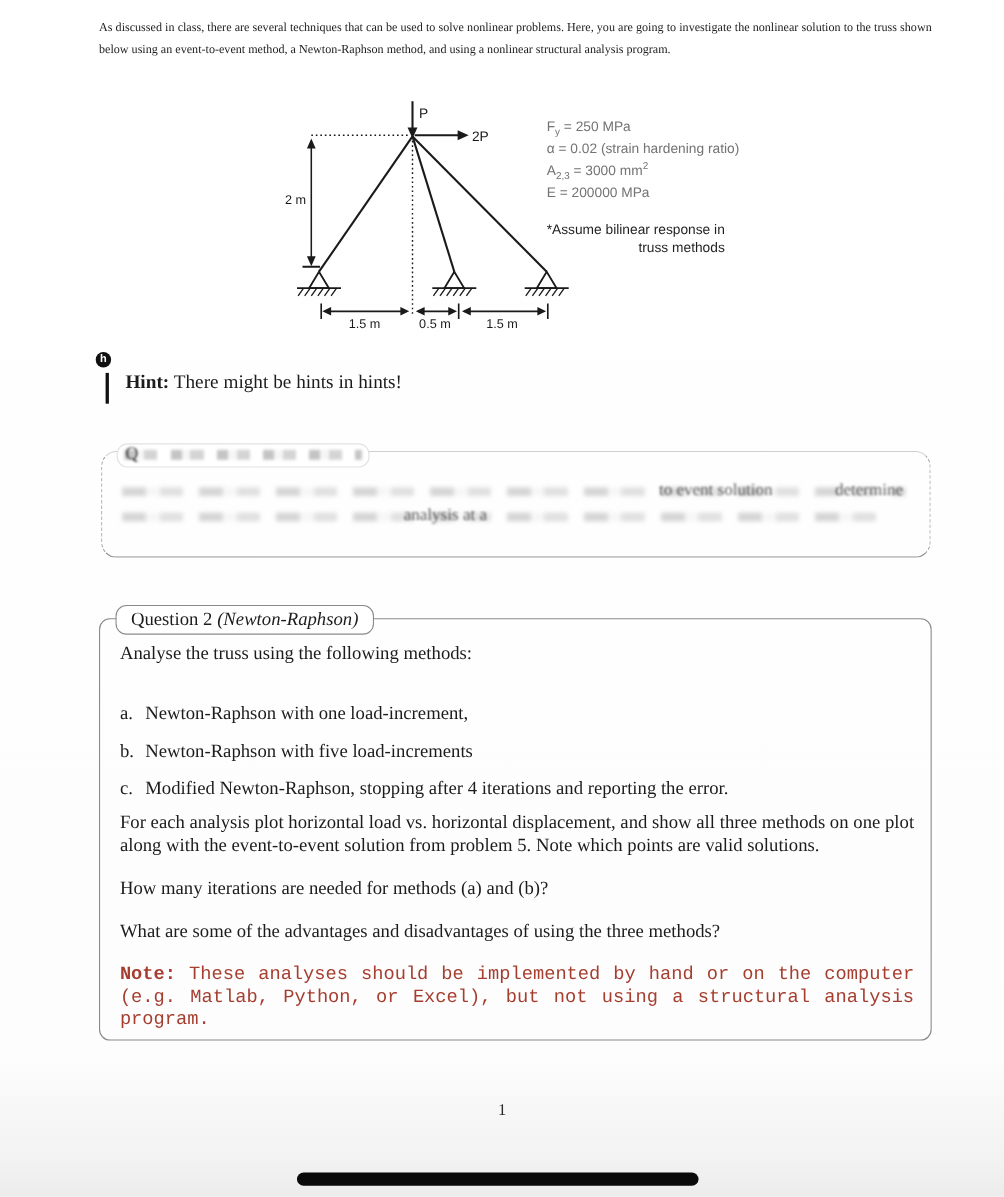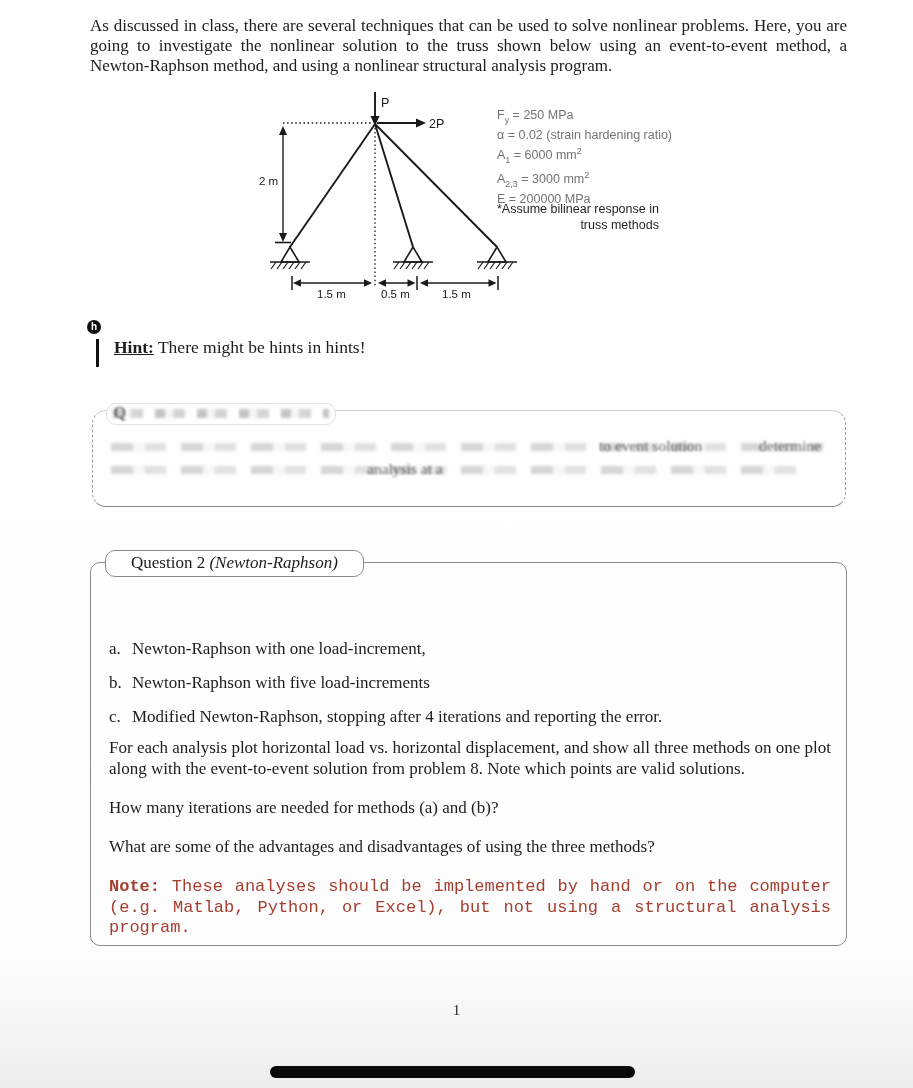--- a/index.html
+++ b/index.html
@@ -3,60 +3,60 @@
 <meta charset="utf-8">
 <style>
   html,body{margin:0;padding:0;}
   body{
     width:913px;height:1088px;position:relative;overflow:hidden;
     background:linear-gradient(180deg,#ffffff 0%,#fdfdfd 88%,#f2f2f2 97%,#ececec 100%);
     font-family:"Liberation Serif","DejaVu Serif",serif;color:#1c1c1c;
   }
   .screen{position:absolute;inset:0;}
   .intro{position:absolute;left:90px;top:16px;width:757px;margin:0;
-    font-size:17px;line-height:19.8px;text-align:justify;}
+    font-size:11px;line-height:19.8px;text-align:justify;}
 
   
   .figure{position:absolute;left:250px;top:90px;width:640px;height:215px;
     font-family:"Liberation Sans","DejaVu Sans",sans-serif;}
   .figure svg{position:absolute;left:0;top:0;}
   .fig-label{font-family:"Liberation Sans","DejaVu Sans",sans-serif;fill:#1a1a1a;}
   .props{position:absolute;left:247px;top:18px;font-size:12.5px;line-height:15.6px;color:#737373;}
   .props sub{font-size:9px;}
   .props sup{font-size:9px;}
   .assume{position:absolute;left:247px;top:112px;font-size:12.5px;line-height:15.6px;color:#1f1f1f;text-align:right;}
 
   
   .hint-icon{position:absolute;left:87px;top:320px;width:14px;height:14px;border-radius:50%;
     background:#101010;color:#fff;font-family:"Liberation Sans",sans-serif;font-weight:bold;
     font-size:10px;line-height:14px;text-align:center;}
   .hint-bar{position:absolute;left:96px;top:339px;width:3px;height:28px;background:#101010;}
   .hint-text{position:absolute;left:114px;top:337px;font-size:17.5px;}
-  .hint-text b{font-weight:bold;text-decoration:underline;}
+  .hint-text b{font-weight:bold;}
 
   
   .q1box{position:absolute;left:92px;top:410px;width:752px;height:95px;border-radius:14px;
     border-left:1.5px dashed #9a9a9a;border-right:1.5px dashed #9a9a9a;
     border-bottom:1.5px solid #8a8a8a;border-top:1px solid #cfcfcf;}
   .q1title{position:absolute;left:13px;top:-8px;width:228px;height:20px;border-radius:10px;
     border:1px solid #e2e2e2;background:#fff;overflow:hidden;}
   .q1title .smear{position:absolute;left:6px;top:5px;right:6px;height:9px;
     background:repeating-linear-gradient(90deg,rgba(60,60,60,.30) 0 10px,rgba(60,60,60,.05) 10px 18px,rgba(60,60,60,.22) 18px 30px,rgba(0,0,0,0) 30px 42px);
     filter:blur(1.6px);}
   .q1title .qchar{position:absolute;left:7px;top:0px;font-size:16px;color:#333;filter:blur(0.8px);}
   .blurline{position:absolute;height:14px;}
   .blurline .smear{position:absolute;left:0;top:4px;width:100%;height:8px;
     background:repeating-linear-gradient(90deg,rgba(70,70,70,.22) 0 22px,rgba(70,70,70,.04) 22px 34px,rgba(70,70,70,.16) 34px 55px,rgba(0,0,0,0) 55px 70px);
     filter:blur(1.8px);}
   .blurword{position:absolute;top:-2px;font-size:15.5px;color:rgba(45,45,45,.78);filter:blur(1.1px);white-space:nowrap;}
 
   
   .q2box{position:absolute;left:90px;top:562px;width:755px;height:382px;
     border:1.4px solid #8a8a8a;border-radius:10px;}
-  .q2pill{position:absolute;left:14px;top:-13px;height:22px;line-height:21px;padding:1px 25px 2px;
+  .q2pill{position:absolute;left:14px;top:-13px;height:22px;line-height:21px;padding:1px 13px 2px;
     border:1.4px solid #8a8a8a;border-radius:10px;background:#ffffff;font-size:17px;white-space:nowrap;}
   .q2pill i{font-style:italic;}
   .qtext{position:absolute;left:18px;margin:0;font-size:17px;line-height:20px;}
   .qlist-row{position:absolute;left:18px;font-size:17px;line-height:20px;}
   .qlist-row .lbl{display:inline-block;width:23px;}
   .qpara{position:absolute;left:18px;width:722px;margin:0;font-size:17px;line-height:20.5px;text-align:justify;}
   .qnote{position:absolute;left:18px;width:722px;margin:0;font-size:17px;line-height:20.5px;
     text-align:justify;color:#a63e30;font-family:Liberation Mono, monospace;}
   .qnote b{font-weight:bold;}
 
@@ -161,21 +161,20 @@
         <polygon points="246.5,193 238.5,189.2 238.5,196.8" fill="#1a1a1a"></polygon>
         <text class="fig-label" x="67" y="208" font-size="11.5">1.5 m</text>
         <text class="fig-label" x="131" y="208" font-size="11.5">0.5 m</text>
         <text class="fig-label" x="192" y="208" font-size="11.5">1.5 m</text>
       </g>
     </svg>
 
     <div class="props">
         <div>F<sub>y</sub> = 250 MPa</div>
         <div>α = 0.02 (strain hardening ratio)</div>
-        <div>A<sub>1</sub> = 6000 mm<sup>2</sup></div>
         <div>A<sub>2,3</sub> = 3000 mm<sup>2</sup></div>
         <div>E = 200000 MPa</div>
       </div>
     <div class="assume">
       <div>*Assume bilinear response in</div>
       <div>truss methods</div>
     </div>
   </div>
 
   <div class="hint-icon">h</div>
@@ -198,32 +197,33 @@
       <div class="smear"></div>
       <span class="blurword" style="left:256px;">analysis at a</span>
     </div>
   </div>
 
   <div class="q2box">
     <div class="q2pill">
       <span>Question 2 </span><i>(Newton-Raphson)</i>
     </div>
 
+    <p class="qtext" style="top:21px;">Analyse the truss using the following methods:</p>
 
     <div class="qlist-row" style="top:76px;">
       <span class="lbl">a.</span><span>Newton-Raphson with one load-increment,</span>
     </div>
     <div class="qlist-row" style="top:110px;">
       <span class="lbl">b.</span><span>Newton-Raphson with five load-increments</span>
     </div>
     <div class="qlist-row" style="top:144px;">
       <span class="lbl">c.</span><span>Modified Newton-Raphson, stopping after 4 iterations and reporting the error.</span>
     </div>
 
-    <p class="qpara" style="top:175px;">For each analysis plot horizontal load vs. horizontal displacement, and show all three methods on one plot along with the event-to-event solution from problem 8. Note which points are valid solutions.</p>
+    <p class="qpara" style="top:175px;">For each analysis plot horizontal load vs. horizontal displacement, and show all three methods on one plot along with the event-to-event solution from problem 5. Note which points are valid solutions.</p>
     <p class="qpara" style="top:235px;">How many iterations are needed for methods (a) and (b)?</p>
     <p class="qpara" style="top:274px;">What are some of the advantages and disadvantages of using the three methods?</p>
 
     <p class="qnote" style="top:314px;">
       <b>Note:</b><span> These analyses should be implemented by hand or on the computer (e.g. Matlab, Python, or Excel), but not using a structural analysis program.</span>
     </p>
   </div>
 
   <div class="pagenum">1</div>
   <div class="homebar"></div>

